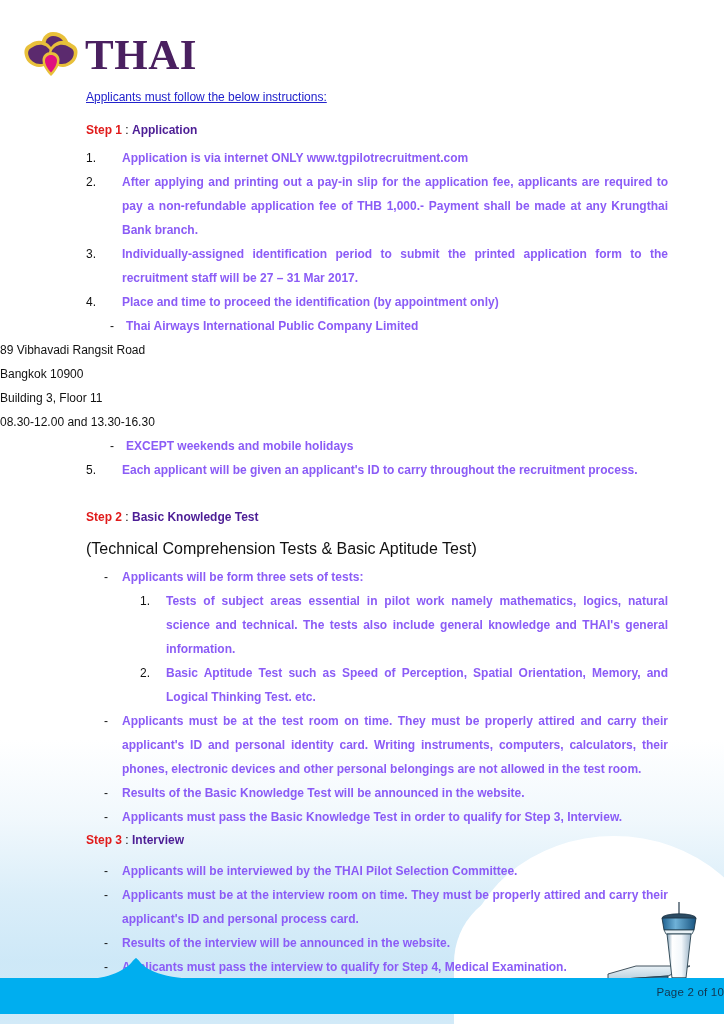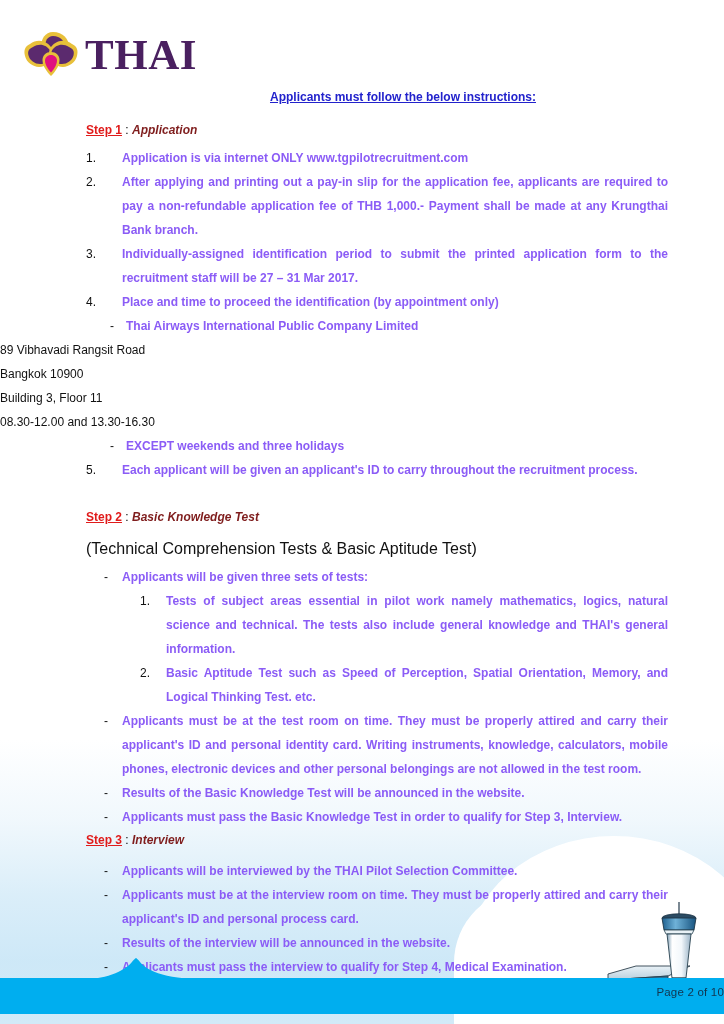--- a/index.html
+++ b/index.html
@@ -106,40 +106,37 @@
   
   .doc {
     position: absolute;
     left: 0;
     top: 86px;
     width: 724px;
   }
   .hdr-instructions {
     margin: 0 4px 0 86px;
     font-size: 12px;
-    font-weight: bold;
+    font-weight: normal;
     color: #2222cc;
     text-decoration: underline;
     line-height: 1.9;
-    text-align: center;
   }
   .step-line {
     margin: 12px 0 6px 86px;
     font-size: 12px;
     line-height: 1.6;
   }
   .step-tag {
     color: #e01b1b;
     font-weight: bold;
-    text-decoration: underline;
   }
   .step-title {
-    color: #7f1d1d;
+    color: #4c1d95;
     font-weight: bold;
-    font-style: italic;
   }
   .step-sep { color: #000; }
 
   .para {
     font-size: 12px;
     color: #8b5cf6;
     line-height: 2.0;
     text-align: justify;
     margin: 0;
     font-weight: bold;
@@ -284,62 +281,62 @@
     </div>
 
     <div class="addr">89 Vibhavadi Rangsit Road</div>
     <div class="addr">Bangkok 10900</div>
     <div class="addr">Building 3, Floor 11</div>
     <div class="addr">08.30-12.00 and 13.30-16.30</div>
 
     <div class="row-dash">
       <div class="marker">-</div>
       <div class="content">
-          <p class="para">EXCEPT weekends and three holidays</p>
+          <p class="para">EXCEPT weekends and mobile holidays</p>
         </div>
     </div>
 
     <div class="row">
       <div class="marker">5.</div>
       <div class="content">
           <p class="para">Each applicant will be given an applicant's ID to carry throughout the recruitment process.</p>
         </div>
     </div>
 
     <div class="gap"></div>
 
     <div class="step-line"><span class="step-tag">Step 2</span><span class="step-sep"> : </span><span class="step-title">Basic Knowledge Test</span></div>
 
     <div class="plain-line">(Technical Comprehension Tests &amp; Basic Aptitude Test)</div>
 
     <div class="row-dash2">
       <div class="marker">-</div>
       <div class="content">
-          <p class="para">Applicants will be given three sets of tests:</p>
+          <p class="para">Applicants will be form three sets of tests:</p>
         </div>
     </div>
 
     <div class="row-sub">
       <div class="marker">1.</div>
       <div class="content">
           <p class="para">Tests of subject areas essential in pilot work namely mathematics, logics, natural science and technical. The tests also include general knowledge and THAI's general information.</p>
         </div>
     </div>
 
     <div class="row-sub">
       <div class="marker">2.</div>
       <div class="content">
           <p class="para">Basic Aptitude Test such as Speed of Perception, Spatial Orientation, Memory, and Logical Thinking Test. etc.</p>
         </div>
     </div>
 
     <div class="row-dash2">
       <div class="marker">-</div>
       <div class="content">
-          <p class="para">Applicants must be at the test room on time. They must be properly attired and carry their applicant's ID and personal identity card. Writing instruments, knowledge, calculators, mobile phones, electronic devices and other personal belongings are not allowed in the test room.</p>
+          <p class="para">Applicants must be at the test room on time. They must be properly attired and carry their applicant's ID and personal identity card. Writing instruments, computers, calculators, their phones, electronic devices and other personal belongings are not allowed in the test room.</p>
         </div>
     </div>
 
     <div class="row-dash2">
       <div class="marker">-</div>
       <div class="content">
           <p class="para">Results of the Basic Knowledge Test will be announced in the website.</p>
         </div>
     </div>
 

